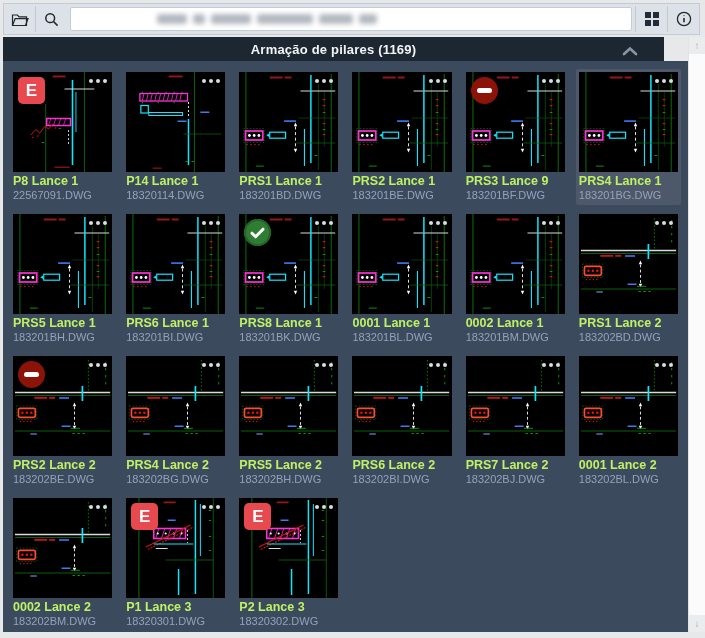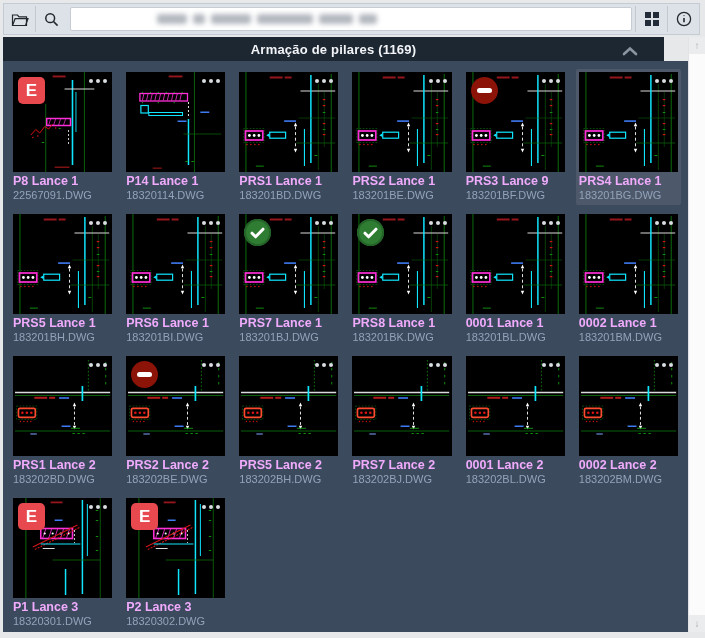--- a/index.html
+++ b/index.html
@@ -63,21 +63,21 @@
   .dots i{width:4px;height:4px;border-radius:50%;background:#dadde1;display:block;}
   .badge{
     position:absolute;top:5px;left:5px;width:27px;height:27px;
     display:flex;align-items:center;justify-content:center;
   }
   .badge-E{background:#e8494f;border-radius:5px;color:#fff;font-size:17px;font-weight:bold;}
   .badge-blocked{background:#8b1308;border-radius:50%;}
   .badge-blocked::after{content:"";width:15px;height:4.5px;border-radius:2.5px;background:#fff;}
   .badge-ok{background:#2e7d32;border-radius:50%;box-shadow:inset 0 0 0 2px #256428;}
   .badge-ok svg{display:block;}
-  .label{color:#f0abfc;font-size:12.5px;font-weight:700;line-height:15px;margin-top:2px;
+  .label{color:#bef264;font-size:12.5px;font-weight:700;line-height:15px;margin-top:2px;
          white-space:nowrap;overflow:hidden;}
   .filename{color:#93a3ba;font-size:11px;line-height:13px;white-space:nowrap;overflow:hidden;}
   
   .scrollbar{width:17px;background:#fbfbfc;display:flex;flex-direction:column;border-left:1px solid #e2e3e6;}
   .scroll-btn{
     height:17px;background:#ebecee;display:flex;align-items:center;justify-content:center;
     color:#a6acb4;font-size:10px;line-height:10px;cursor:pointer;user-select:none;
   }
   .scroll-track{flex:1;cursor:pointer;}
   .hidden-defs{position:absolute;width:0;height:0;overflow:hidden;}
@@ -474,39 +474,20 @@
                   <svg width="15" height="12" viewBox="0 0 15 12" fill="none" stroke="#ffffff" stroke-width="3" stroke-linecap="round" stroke-linejoin="round">
                     <polyline points="2,6.2 5.6,9.8 13,2.2"></polyline>
                   </svg>
                 </div>
       <div class="dots">
                   <i></i>
                   <i></i>
                   <i></i>
                 </div>
     </div>
-    <div class="label">PRS7 Lance 1</div>
-    <div class="filename">183201BJ.DWG</div>
-  </div>
-            <div class="card">
-    <div class="thumb">
-      <svg class="draw" viewBox="0 0 100 100" preserveAspectRatio="none">
-                  <use href="#t-lance1" xlink:href="#t-lance1"></use>
-                </svg>
-      <div class="badge badge-ok">
-                  <svg width="15" height="12" viewBox="0 0 15 12" fill="none" stroke="#ffffff" stroke-width="3" stroke-linecap="round" stroke-linejoin="round">
-                    <polyline points="2,6.2 5.6,9.8 13,2.2"></polyline>
-                  </svg>
-                </div>
-      <div class="dots">
-                  <i></i>
-                  <i></i>
-                  <i></i>
-                </div>
-    </div>
     <div class="label">PRS8 Lance 1</div>
     <div class="filename">183201BK.DWG</div>
   </div>
             <div class="card">
     <div class="thumb">
       <svg class="draw" viewBox="0 0 100 100" preserveAspectRatio="none">
                   <use href="#t-lance1" xlink:href="#t-lance1"></use>
                 </svg>
 
       <div class="dots">
@@ -568,22 +549,52 @@
       <svg class="draw" viewBox="0 0 100 100" preserveAspectRatio="none">
                   <use href="#t-lance2" xlink:href="#t-lance2"></use>
                 </svg>
 
       <div class="dots">
                   <i></i>
                   <i></i>
                   <i></i>
                 </div>
     </div>
+    <div class="label">PRS4 Lance 2</div>
+    <div class="filename">183202BG.DWG</div>
+  </div>
+            <div class="card">
+    <div class="thumb">
+      <svg class="draw" viewBox="0 0 100 100" preserveAspectRatio="none">
+                  <use href="#t-lance2" xlink:href="#t-lance2"></use>
+                </svg>
+
+      <div class="dots">
+                  <i></i>
+                  <i></i>
+                  <i></i>
+                </div>
+    </div>
     <div class="label">PRS5 Lance 2</div>
     <div class="filename">183202BH.DWG</div>
+  </div>
+            <div class="card">
+    <div class="thumb">
+      <svg class="draw" viewBox="0 0 100 100" preserveAspectRatio="none">
+                  <use href="#t-lance2" xlink:href="#t-lance2"></use>
+                </svg>
+
+      <div class="dots">
+                  <i></i>
+                  <i></i>
+                  <i></i>
+                </div>
+    </div>
+    <div class="label">PRS6 Lance 2</div>
+    <div class="filename">183202BI.DWG</div>
   </div>
             <div class="card">
     <div class="thumb">
       <svg class="draw" viewBox="0 0 100 100" preserveAspectRatio="none">
                   <use href="#t-lance2" xlink:href="#t-lance2"></use>
                 </svg>
 
       <div class="dots">
                   <i></i>
                   <i></i>

